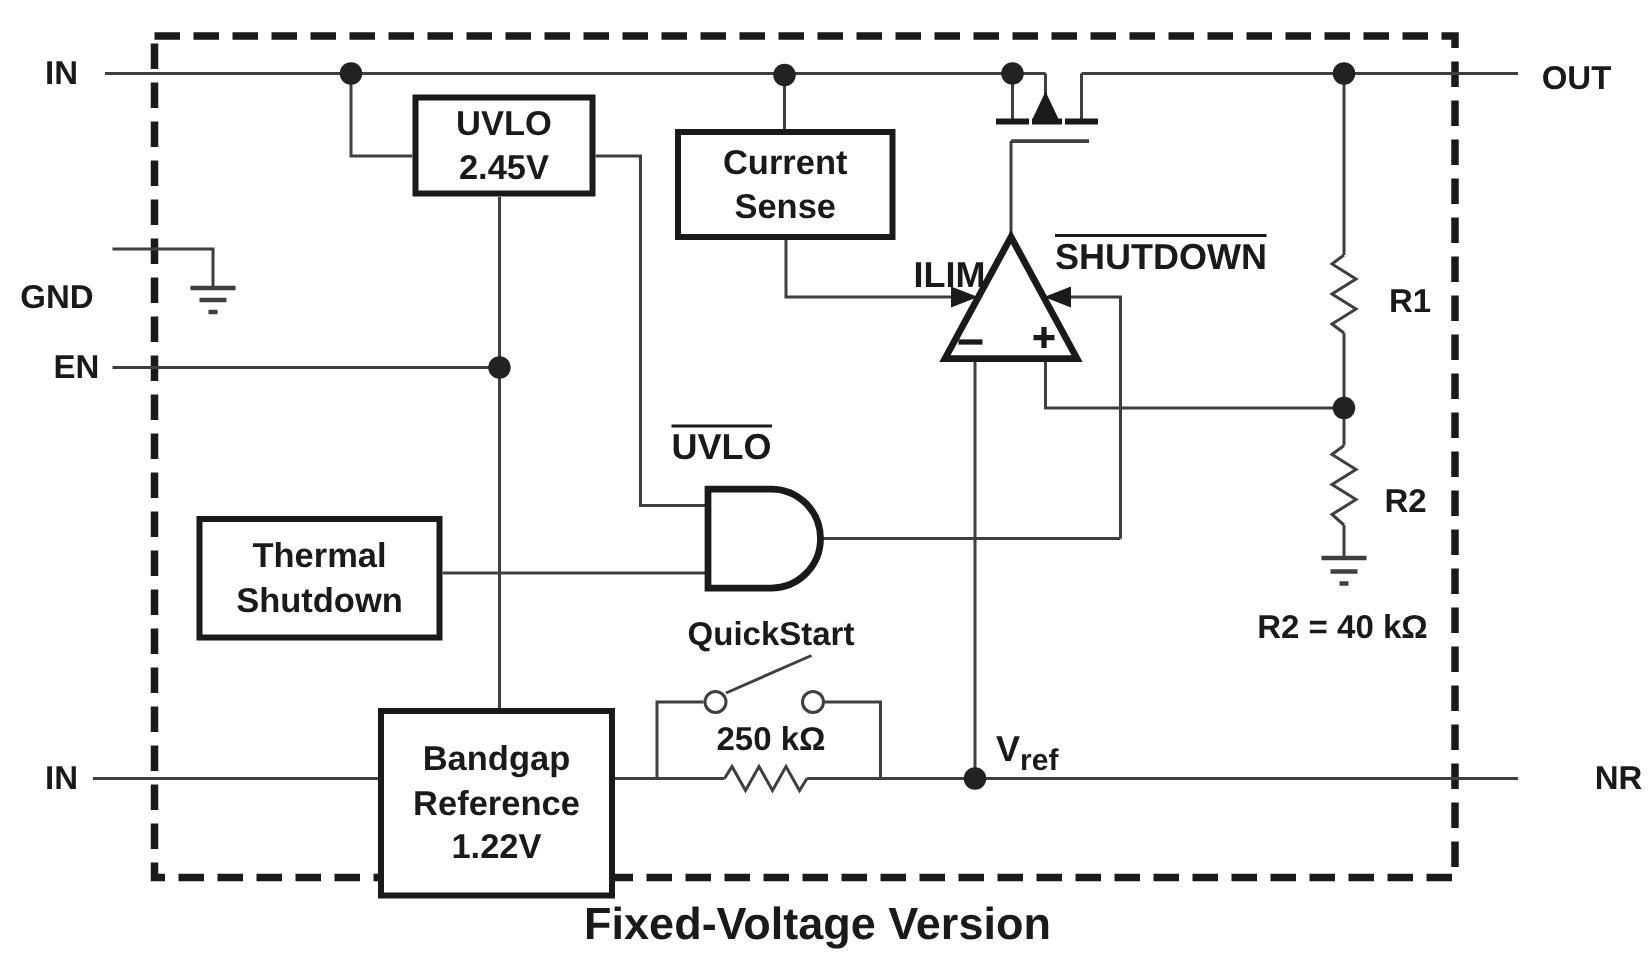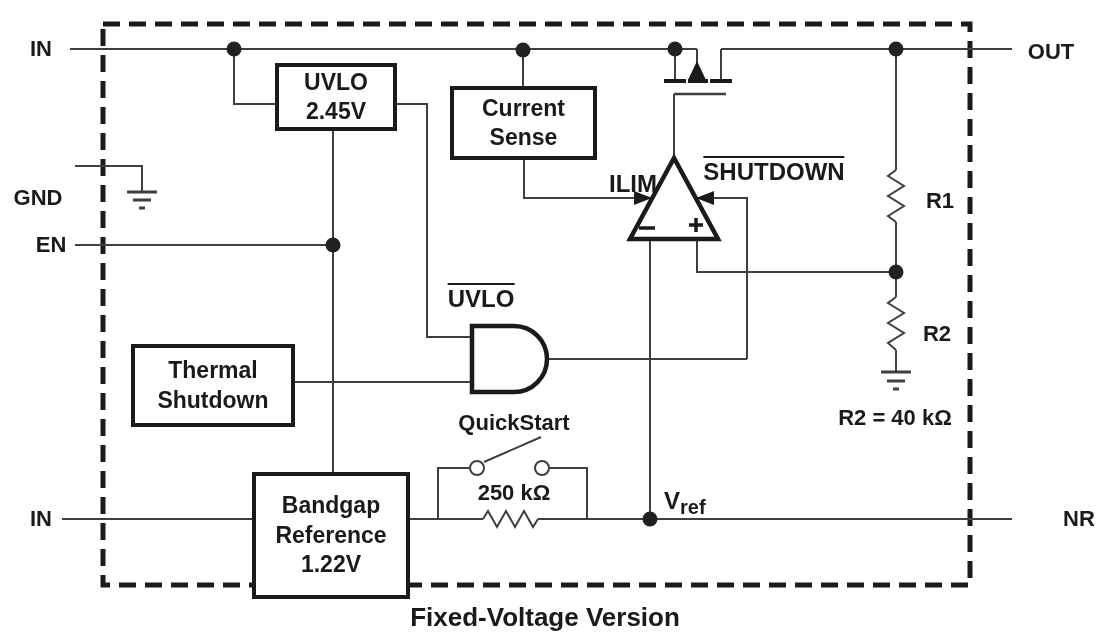--- a/index.html
+++ b/index.html
@@ -31,21 +31,21 @@
   .overbar{
     transform:translate(-50%,0);
     border-top:2.5px solid var(--ink);padding-top:2px;
   }
   .block{
     position:absolute;box-sizing:border-box;border:4px solid var(--ink);
     background:#ffffff;display:flex;flex-direction:column;justify-content:center;
     align-items:center;font-weight:bold;color:var(--ink);font-size:23px;
     line-height:1.28;text-align:center;
   }
-  .caption{font-size:26px;}
+  .caption{font-size:30px;}
   .vref{transform:translateY(-50%);font-size:24px;}
   .vref sub{font-size:20px;font-weight:bold;}
 </style>
 </head>
 <body>
 
 <div class="stage">
 
   <svg width="1100" height="641" viewBox="0 0 1100 641">
 

